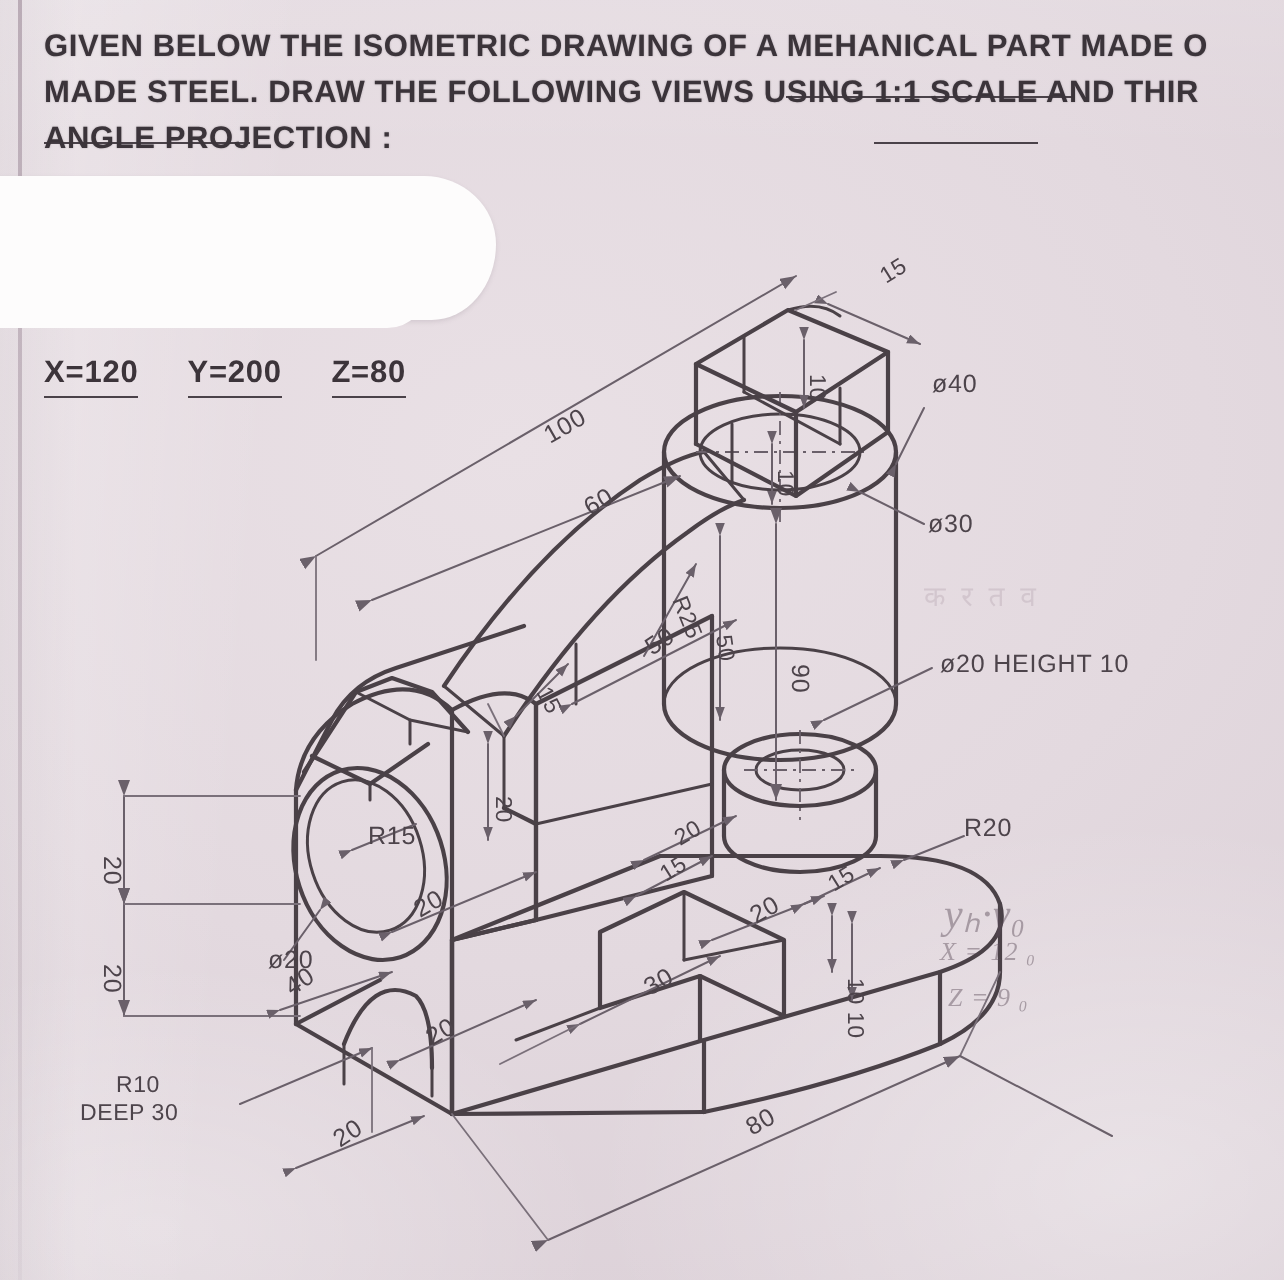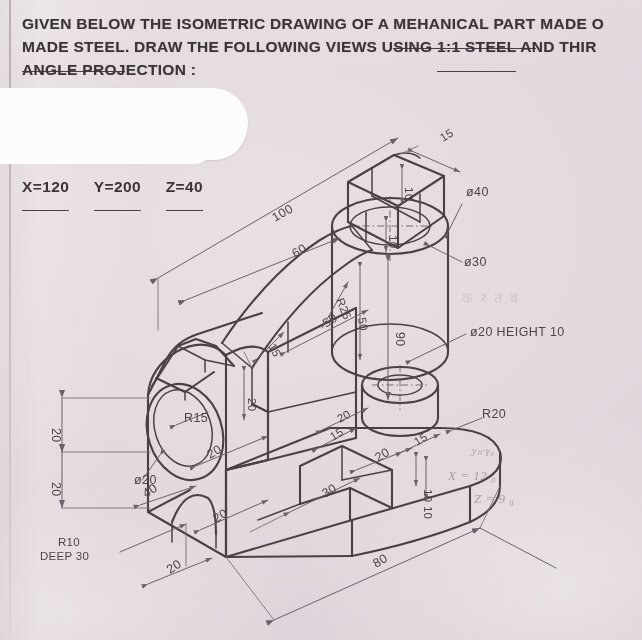--- a/index.html
+++ b/index.html
@@ -55,21 +55,21 @@
     position:absolute;left:-8px;top:120px;width:222px;height:44px;
     background:#fdfcfc;
     border-radius:0 30px 26px 0;
   }
   
   #xyz{
     position:absolute;left:22px;top:178px;
     color:#3c343a;font-size:15.5px;font-weight:600;letter-spacing:.4px;
     white-space:nowrap;
   }
-  #xyz span{border-bottom:1.6px solid #4a4249;padding-bottom:15px;margin-right:20px;}
+  #xyz span{border-bottom:1.6px solid #4a4249;padding-bottom:3px;margin-right:20px;}
   
   #drawing{position:absolute;left:0;top:0;width:642px;height:640px;}
   
   .scribble{
     position:absolute;color:rgba(90,75,88,.45);
     font-size:13px;font-family:"Liberation Serif",serif;font-style:italic;
     letter-spacing:.5px;white-space:nowrap;
   }
   .ghost{
     position:absolute;color:rgba(120,95,115,.16);
@@ -77,31 +77,31 @@
   }
 </style>
 </head>
 <body>
 
 <div id="paper"></div>
 <div id="margin-rule"></div>
 
 <div id="question">
   <span class="ln">GIVEN BELOW THE ISOMETRIC DRAWING OF A <u>MEHANICAL PART</u> MADE O</span>
-  <span class="ln"><u>MADE STEEL</u>. DRAW THE FOLLOWING VIEWS USING <u>1:1 STEEL</u> AND THIR</span>
+  <span class="ln"><u>MADE STEEL</u>. DRAW THE FOLLOWING VIEWS USING <u>1:1 SCALE</u> AND THIR</span>
   <span class="ln">ANGLE PROJECTION  :</span>
 </div>
 
 <div id="whiteout"></div>
 <div id="whiteout2"></div>
 
 <div id="xyz">
   <span>X=120</span>
   <span>Y=200</span>
-  <span>Z=40</span>
+  <span>Z=80</span>
 </div>
 
 <svg id="drawing" viewBox="0 0 642 640">
   <defs>
     <style>
       .obj{fill:none;stroke:#4a4147;stroke-width:2.1;stroke-linejoin:round;stroke-linecap:round;}
       .objT{fill:none;stroke:#4a4147;stroke-width:1.5;stroke-linejoin:round;stroke-linecap:round;}
       .dim{fill:none;stroke:#6a606a;stroke-width:1.0;stroke-linecap:round;}
       .ext{fill:none;stroke:#7a707a;stroke-width:0.9;stroke-linecap:round;}
       .ctr{fill:none;stroke:#6a606a;stroke-width:0.9;stroke-dasharray:7 3 1.5 3;}
@@ -332,15 +332,15 @@
     <text class="dtxtS" x="417" y="446" transform="rotate(-32 417 446)">15</text>
     <text class="dtxtS" x="340" y="423" transform="rotate(-30 340 423)">20</text>
     <text class="dtxtS" x="424" y="489" transform="rotate(90 424 489)">10 10</text>
     <text class="dtxt" x="482" y="418">R20</text>
     <text class="dtxt" x="376" y="568" transform="rotate(-30 376 568)">80</text>
   </g>
 </svg>
 
 <div class="ghost" style="left:462px;top:288px;">क र त व</div>
 
-<div class="scribble" style="left:472px;top:442px;font-size:11px;">yₕ·γ₀</div>
-<div class="scribble" style="left:448px;top:468px;font-style:italic;">X = 12 ₀</div>
+<div class="scribble" style="left:472px;top:442px;font-size:21px;">yₕ·γ₀</div>
+<div class="scribble" style="left:470px;top:468px;font-style:italic;">X = 12 ₀</div>
 <div class="scribble" style="left:474px;top:491px;">Z = 9 ₀</div>
 
 </body></html>

